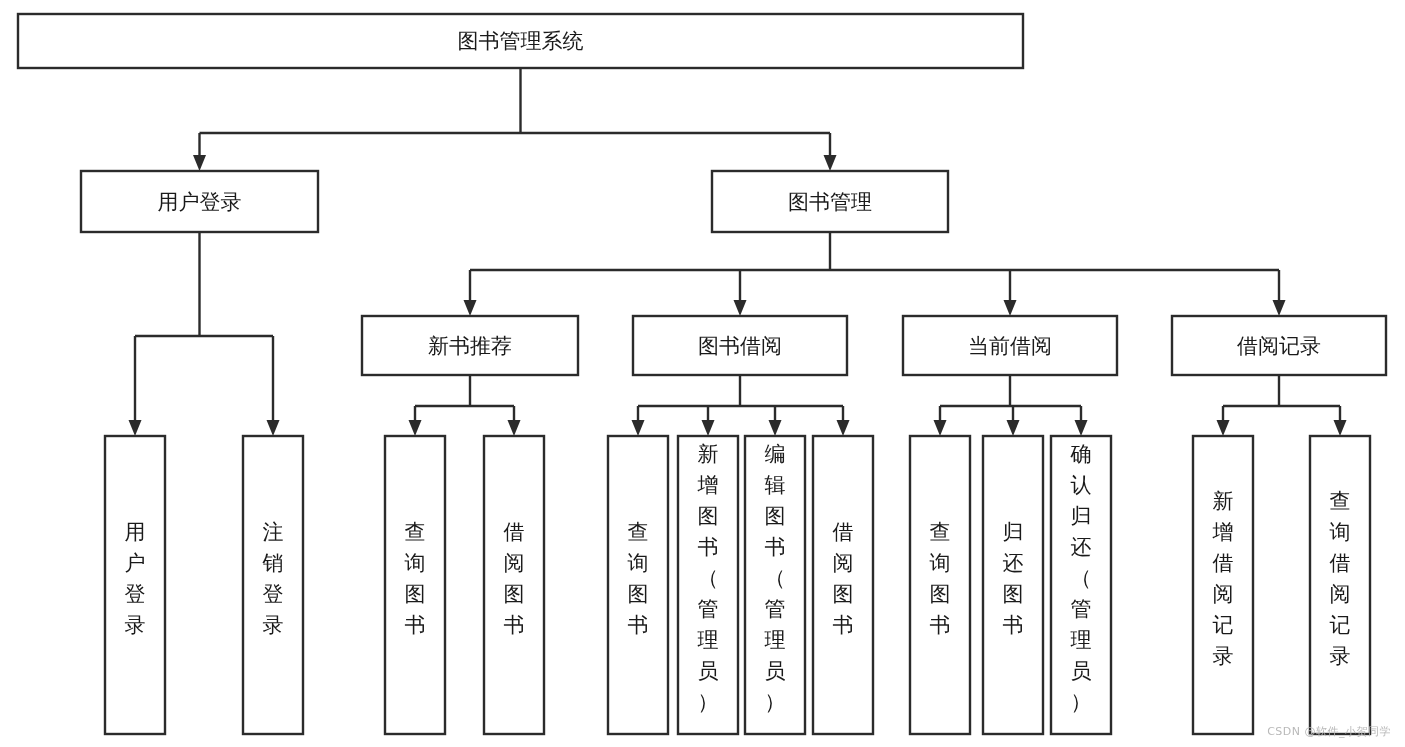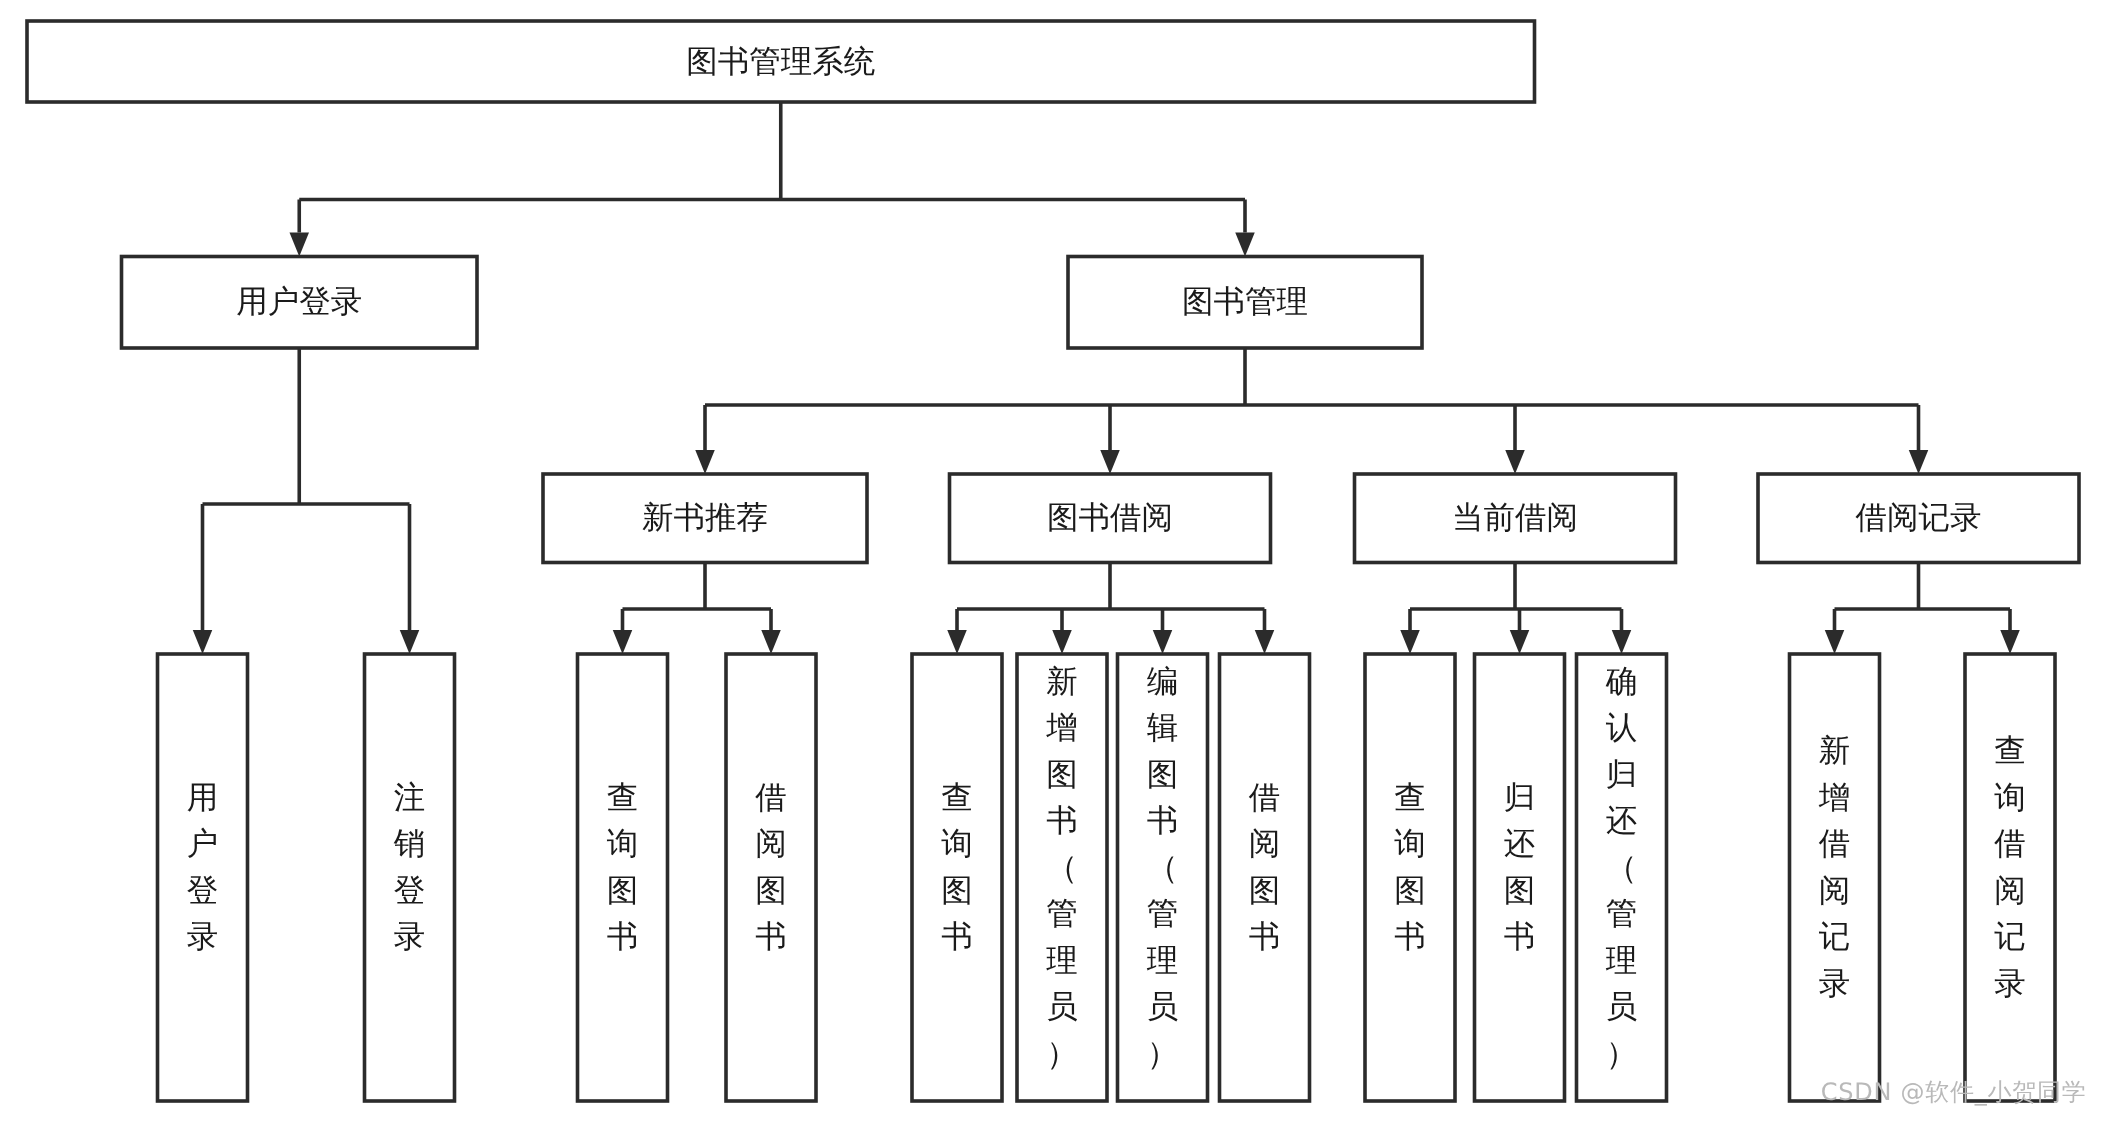--- a/index.html
+++ b/index.html
@@ -46,21 +46,21 @@
     stroke-linecap: butt;
   }
   .arrow-head {
     fill: #2b2b2b;
   }
   .watermark {
     position: absolute;
     right: 14px;
     bottom: 8px;
     font-family: "DejaVu Sans", "Liberation Sans", sans-serif;
-    font-size: 16px;
+    font-size: 11px;
     color: #b9b9b9;
     letter-spacing: 0.5px;
     white-space: nowrap;
     pointer-events: none;
   }
 </style>
 </head>
 <body>
 
 <div id="diagram-root">

